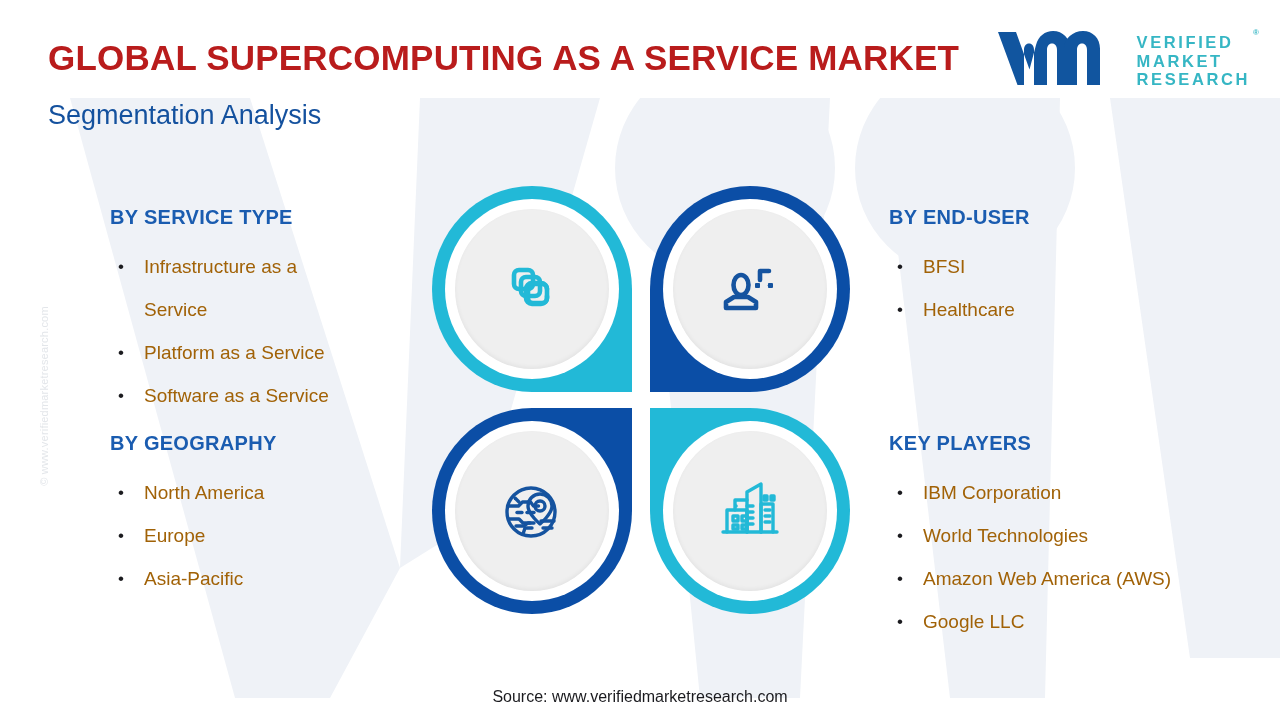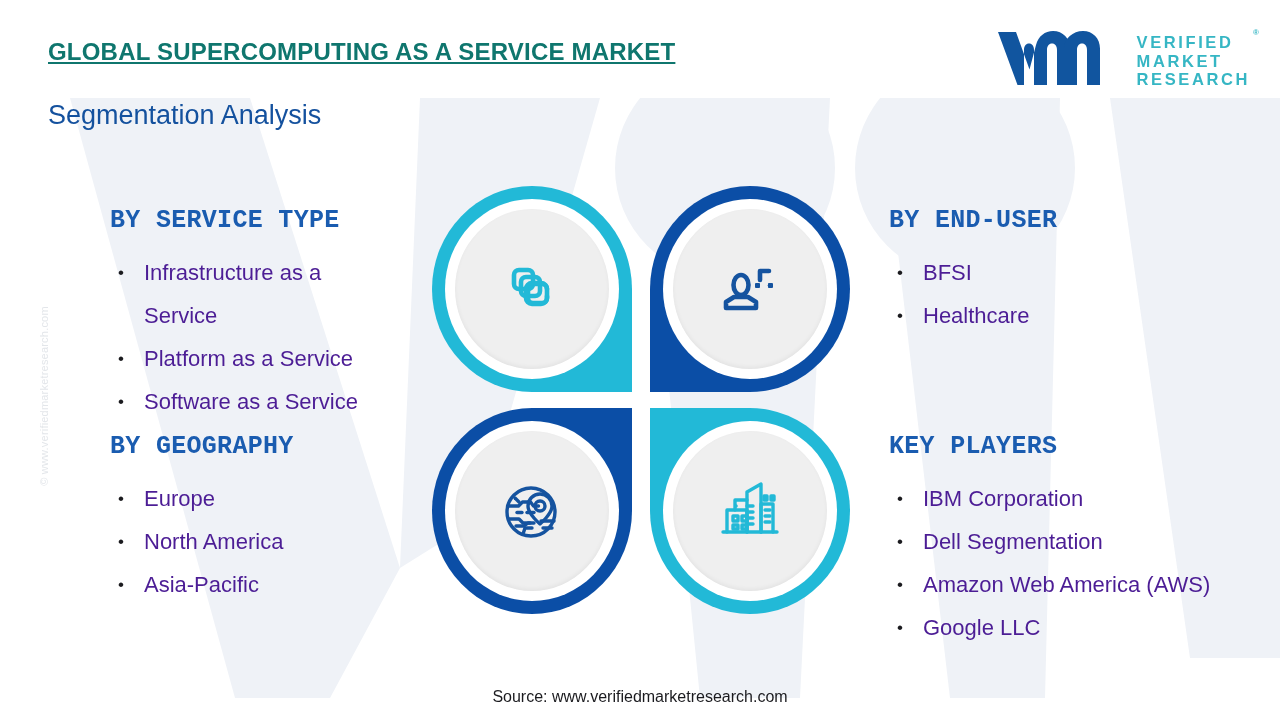--- a/index.html
+++ b/index.html
@@ -37,26 +37,25 @@
     letter-spacing:.2px;
     color:#e3e6ea;
     white-space:nowrap;
     text-align:center;
   }
 
   
   .title {
     position:absolute;
     left:48px; top:38px;
-    font-size:24px;
+    font-size:35px;
     font-weight:700;
     letter-spacing:.2px;
-    color:#0f766e;
-    white-space:nowrap;
-    text-decoration:underline;
+    color:#b91c1c;
+    white-space:nowrap;
   }
   .subtitle {
     position:absolute;
     left:48px; top:100px;
     font-size:27px;
     font-weight:400;
     color:#14519e;
     white-space:nowrap;
   }
 
@@ -82,35 +81,34 @@
     font-size:8px;
     letter-spacing:0;
     color:#36b6c4;
   }
 
   
   .col { position:absolute; }
   .col-left  { left:110px; width:330px; }
   .col-right { left:889px; width:390px; }
   .sec-head {
-    font-size:25px;
+    font-size:20px;
     font-weight:700;
     letter-spacing:.3px;
     color:#1a5cb0;
     margin-bottom:16px;
     white-space:nowrap;
-    font-family:Liberation Mono, monospace;
   }
   ul.items { list-style:none; }
   ul.items li {
     position:relative;
     padding-left:34px;
-    font-size:22px;
+    font-size:19px;
     line-height:43px;
-    color:#4c1d95;
+    color:#a16207;
     white-space:nowrap;
   }
   ul.items li.wrap { white-space:normal; width:230px; }
   ul.items li::before {
     content:"•";
     position:absolute;
     left:8px; top:0;
     font-size:17px;
     color:#1b1b1f;
   }
@@ -227,39 +225,39 @@
     <ul class="items">
       <li class="wrap">Infrastructure as a Service</li>
       <li>Platform as a Service</li>
       <li>Software as a Service</li>
     </ul>
   </div>
 
   <div class="col col-left" style="top:432px;">
     <div class="sec-head">BY GEOGRAPHY</div>
     <ul class="items">
+      <li>North America</li>
       <li>Europe</li>
-      <li>North America</li>
       <li>Asia-Pacific</li>
     </ul>
   </div>
 
   <div class="col col-right" style="top:206px;">
     <div class="sec-head">BY END-USER</div>
     <ul class="items">
       <li>BFSI</li>
       <li>Healthcare</li>
     </ul>
   </div>
 
   <div class="col col-right" style="top:432px;">
     <div class="sec-head">KEY PLAYERS</div>
     <ul class="items">
       <li>IBM Corporation</li>
-      <li>Dell Segmentation</li>
+      <li>World Technologies</li>
       <li>Amazon Web America (AWS)</li>
       <li>Google LLC</li>
     </ul>
   </div>
 
   <div class="quad">
 
     <div class="pod tl">
       <div class="ring"></div>
       <div class="ring-hole"></div>

